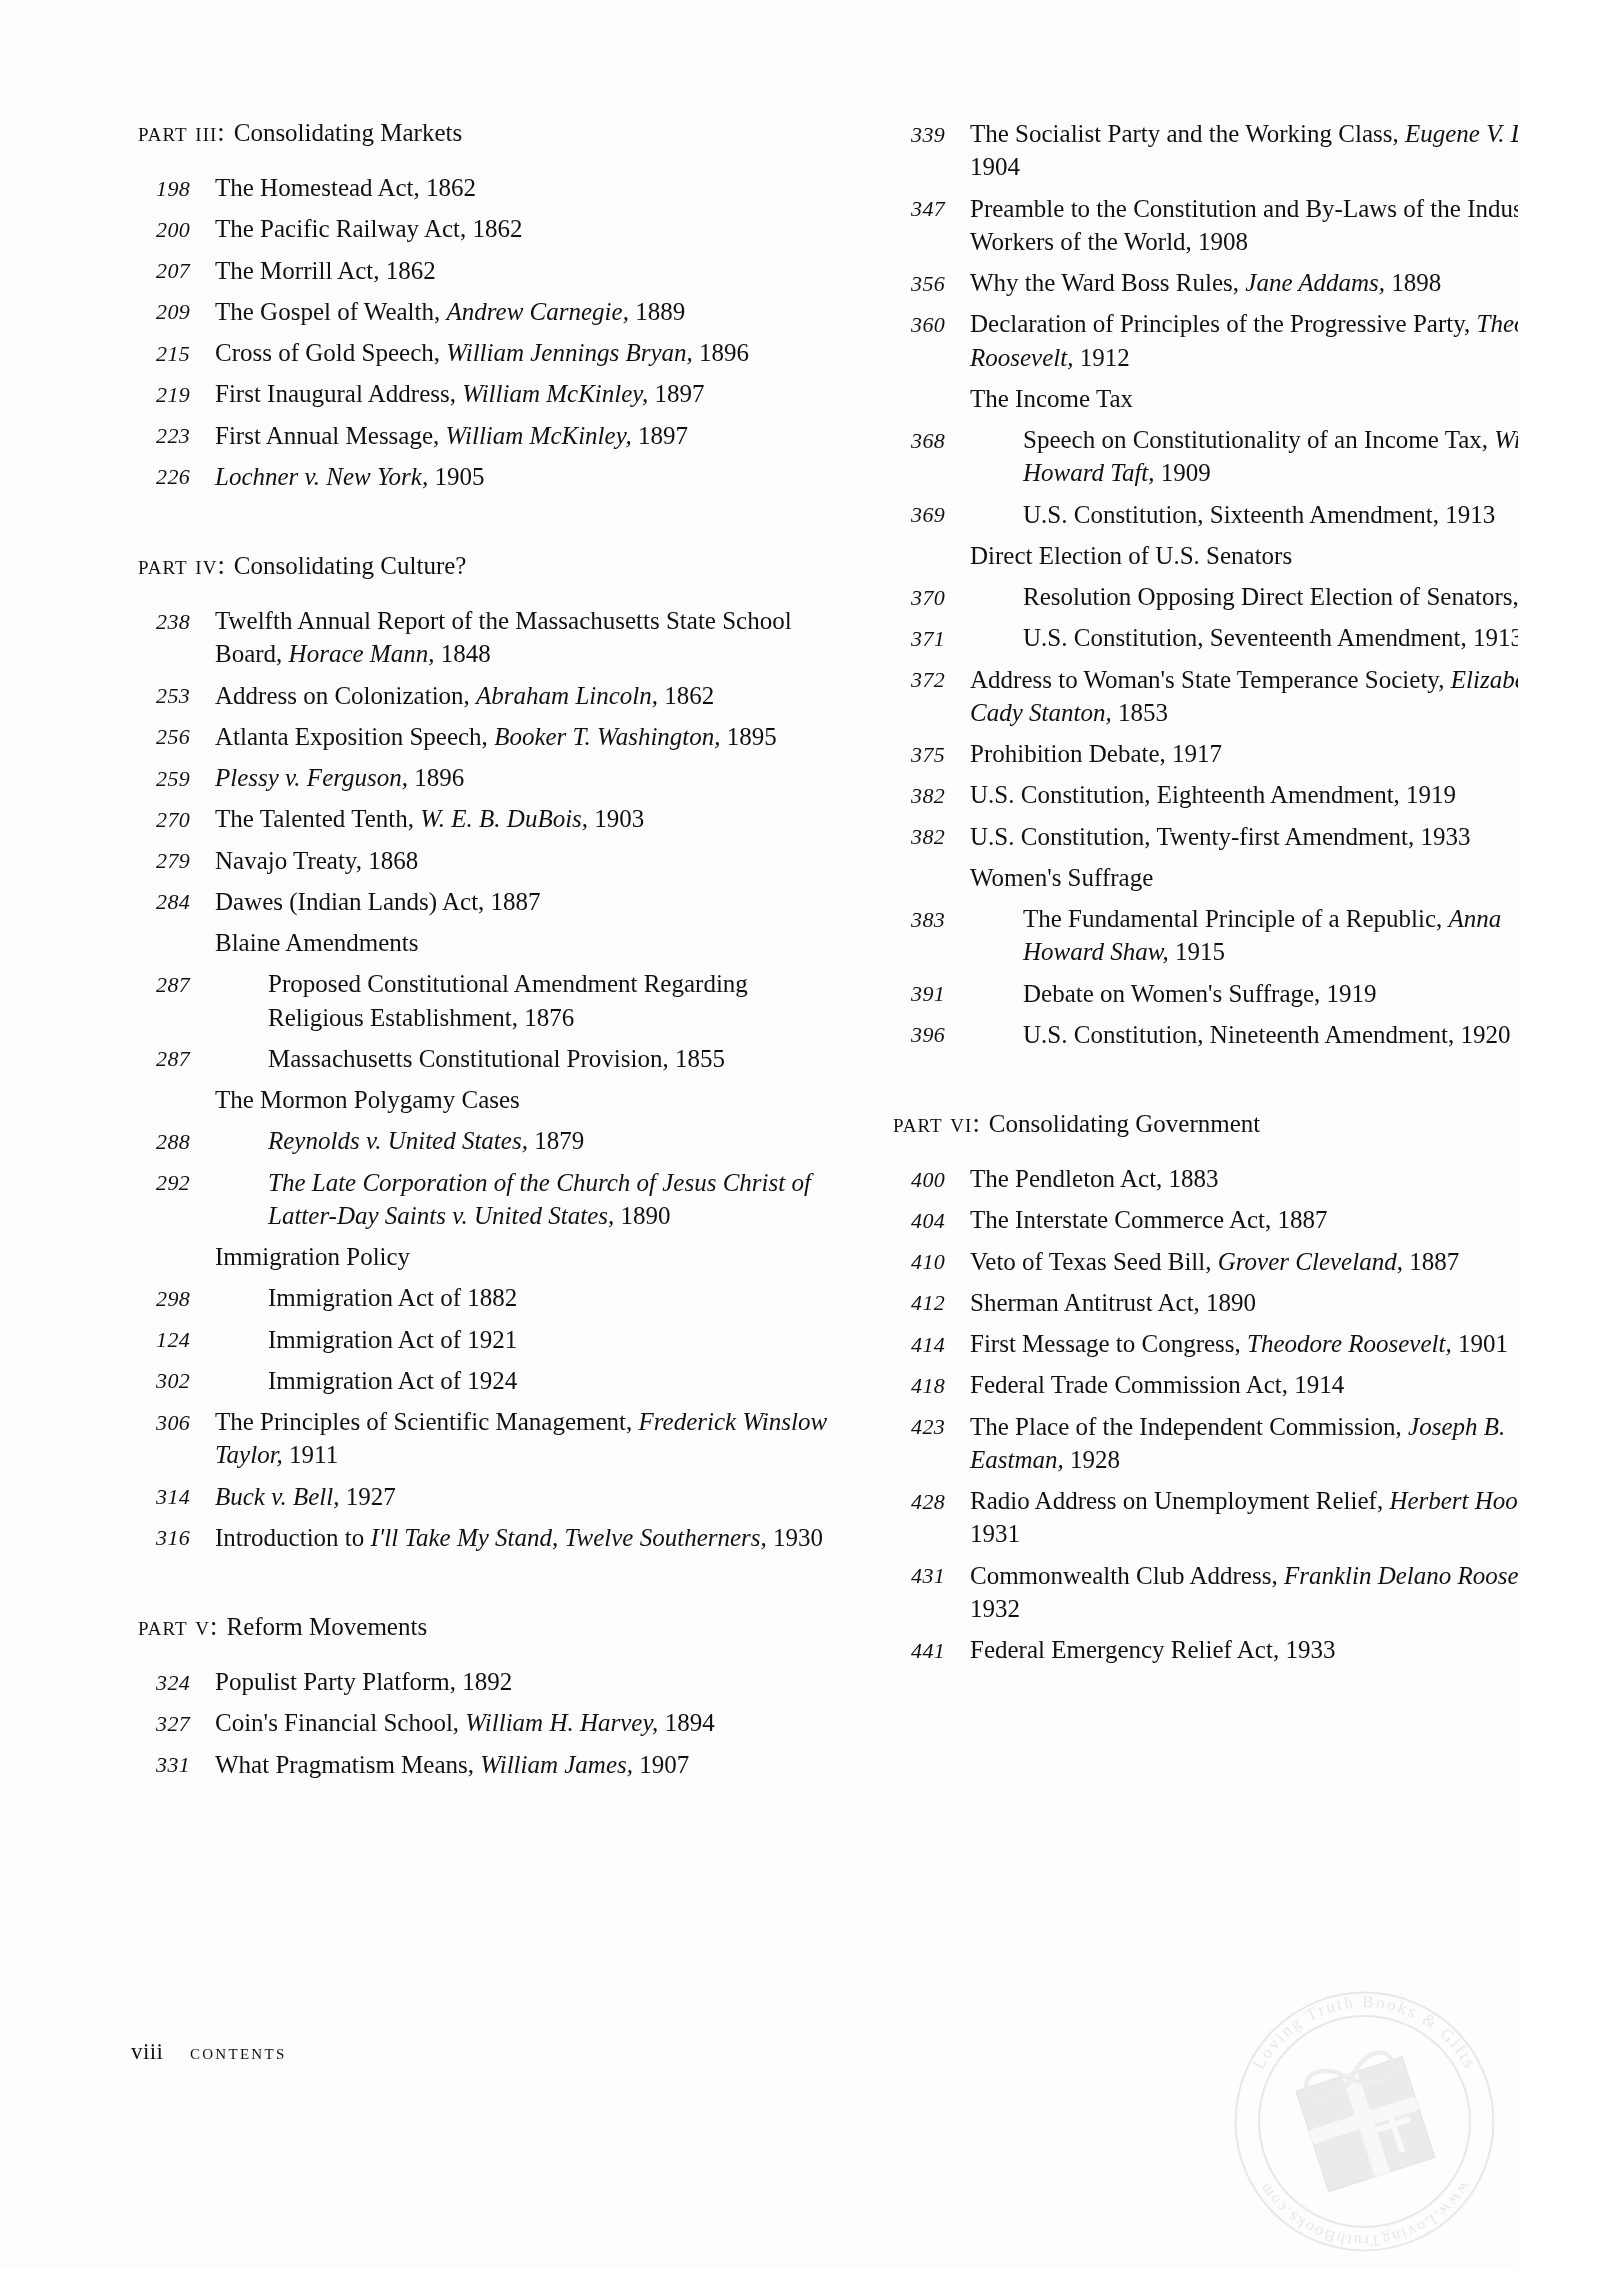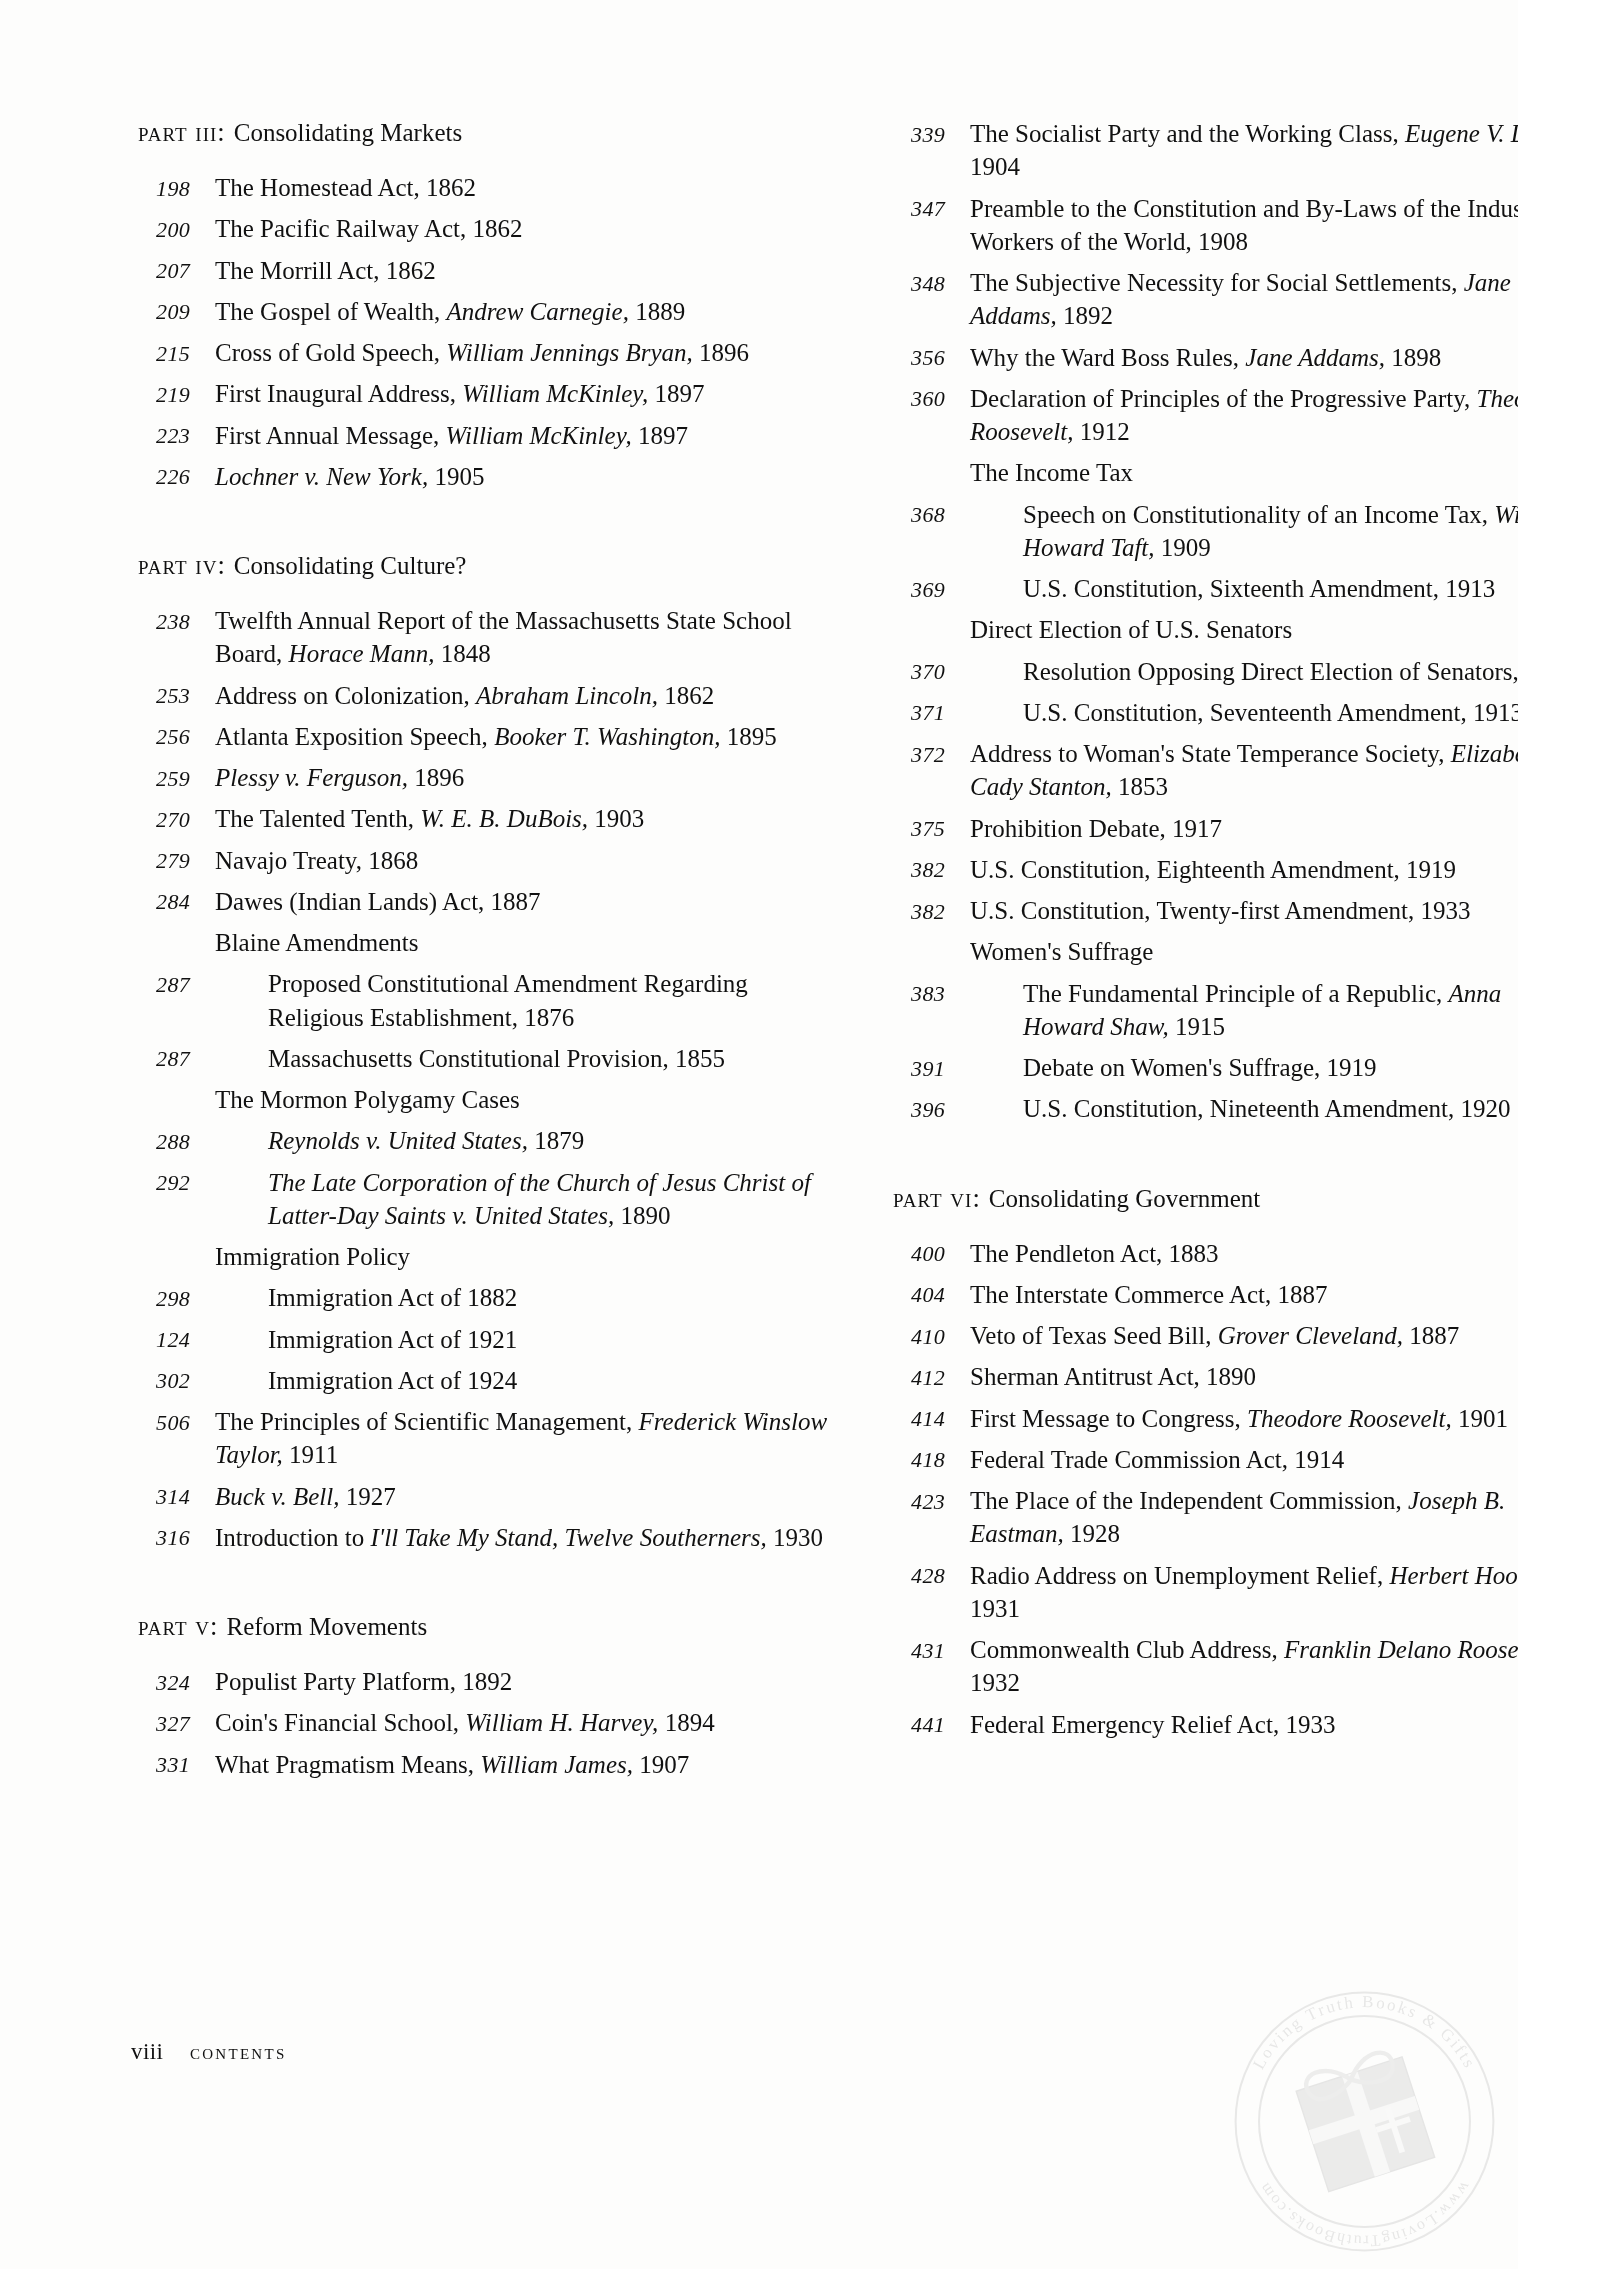--- a/index.html
+++ b/index.html
@@ -221,21 +221,21 @@
         </div>
         <div class="entry sub">
           <span class="entry-num">124</span>
           <span class="entry-text">Immigration Act of 1921</span>
         </div>
         <div class="entry sub">
           <span class="entry-num">302</span>
           <span class="entry-text">Immigration Act of 1924</span>
         </div>
         <div class="entry">
-          <span class="entry-num">506</span>
+          <span class="entry-num">306</span>
           <span class="entry-text">The Principles of Scientific Management, <i>Frederick Winslow Taylor,</i> 1911</span>
         </div>
         <div class="entry">
           <span class="entry-num">314</span>
           <span class="entry-text"><i>Buck v. Bell,</i> 1927</span>
         </div>
         <div class="entry">
           <span class="entry-num">316</span>
           <span class="entry-text">Introduction to <i>I'll Take My Stand, Twelve Southerners,</i> 1930</span>
         </div>
@@ -257,24 +257,20 @@
         </div>
       </div>
     <div class="col col-right" id="right-column">
         <div class="entry">
           <span class="entry-num">339</span>
           <span class="entry-text">The Socialist Party and the Working Class, <i>Eugene V. Debs,</i> 1904</span>
         </div>
         <div class="entry">
           <span class="entry-num">347</span>
           <span class="entry-text">Preamble to the Constitution and By-Laws of the Industrial Workers of the World, 1908</span>
-        </div>
-        <div class="entry">
-          <span class="entry-num">348</span>
-          <span class="entry-text">The Subjective Necessity for Social Settlements, <i>Jane Addams,</i> 1892</span>
         </div>
         <div class="entry">
           <span class="entry-num">356</span>
           <span class="entry-text">Why the Ward Boss Rules, <i>Jane Addams,</i> 1898</span>
         </div>
         <div class="entry">
           <span class="entry-num">360</span>
           <span class="entry-text">Declaration of Principles of the Progressive Party, <i>Theodore Roosevelt,</i> 1912</span>
         </div>
         <div class="entry group-head">

